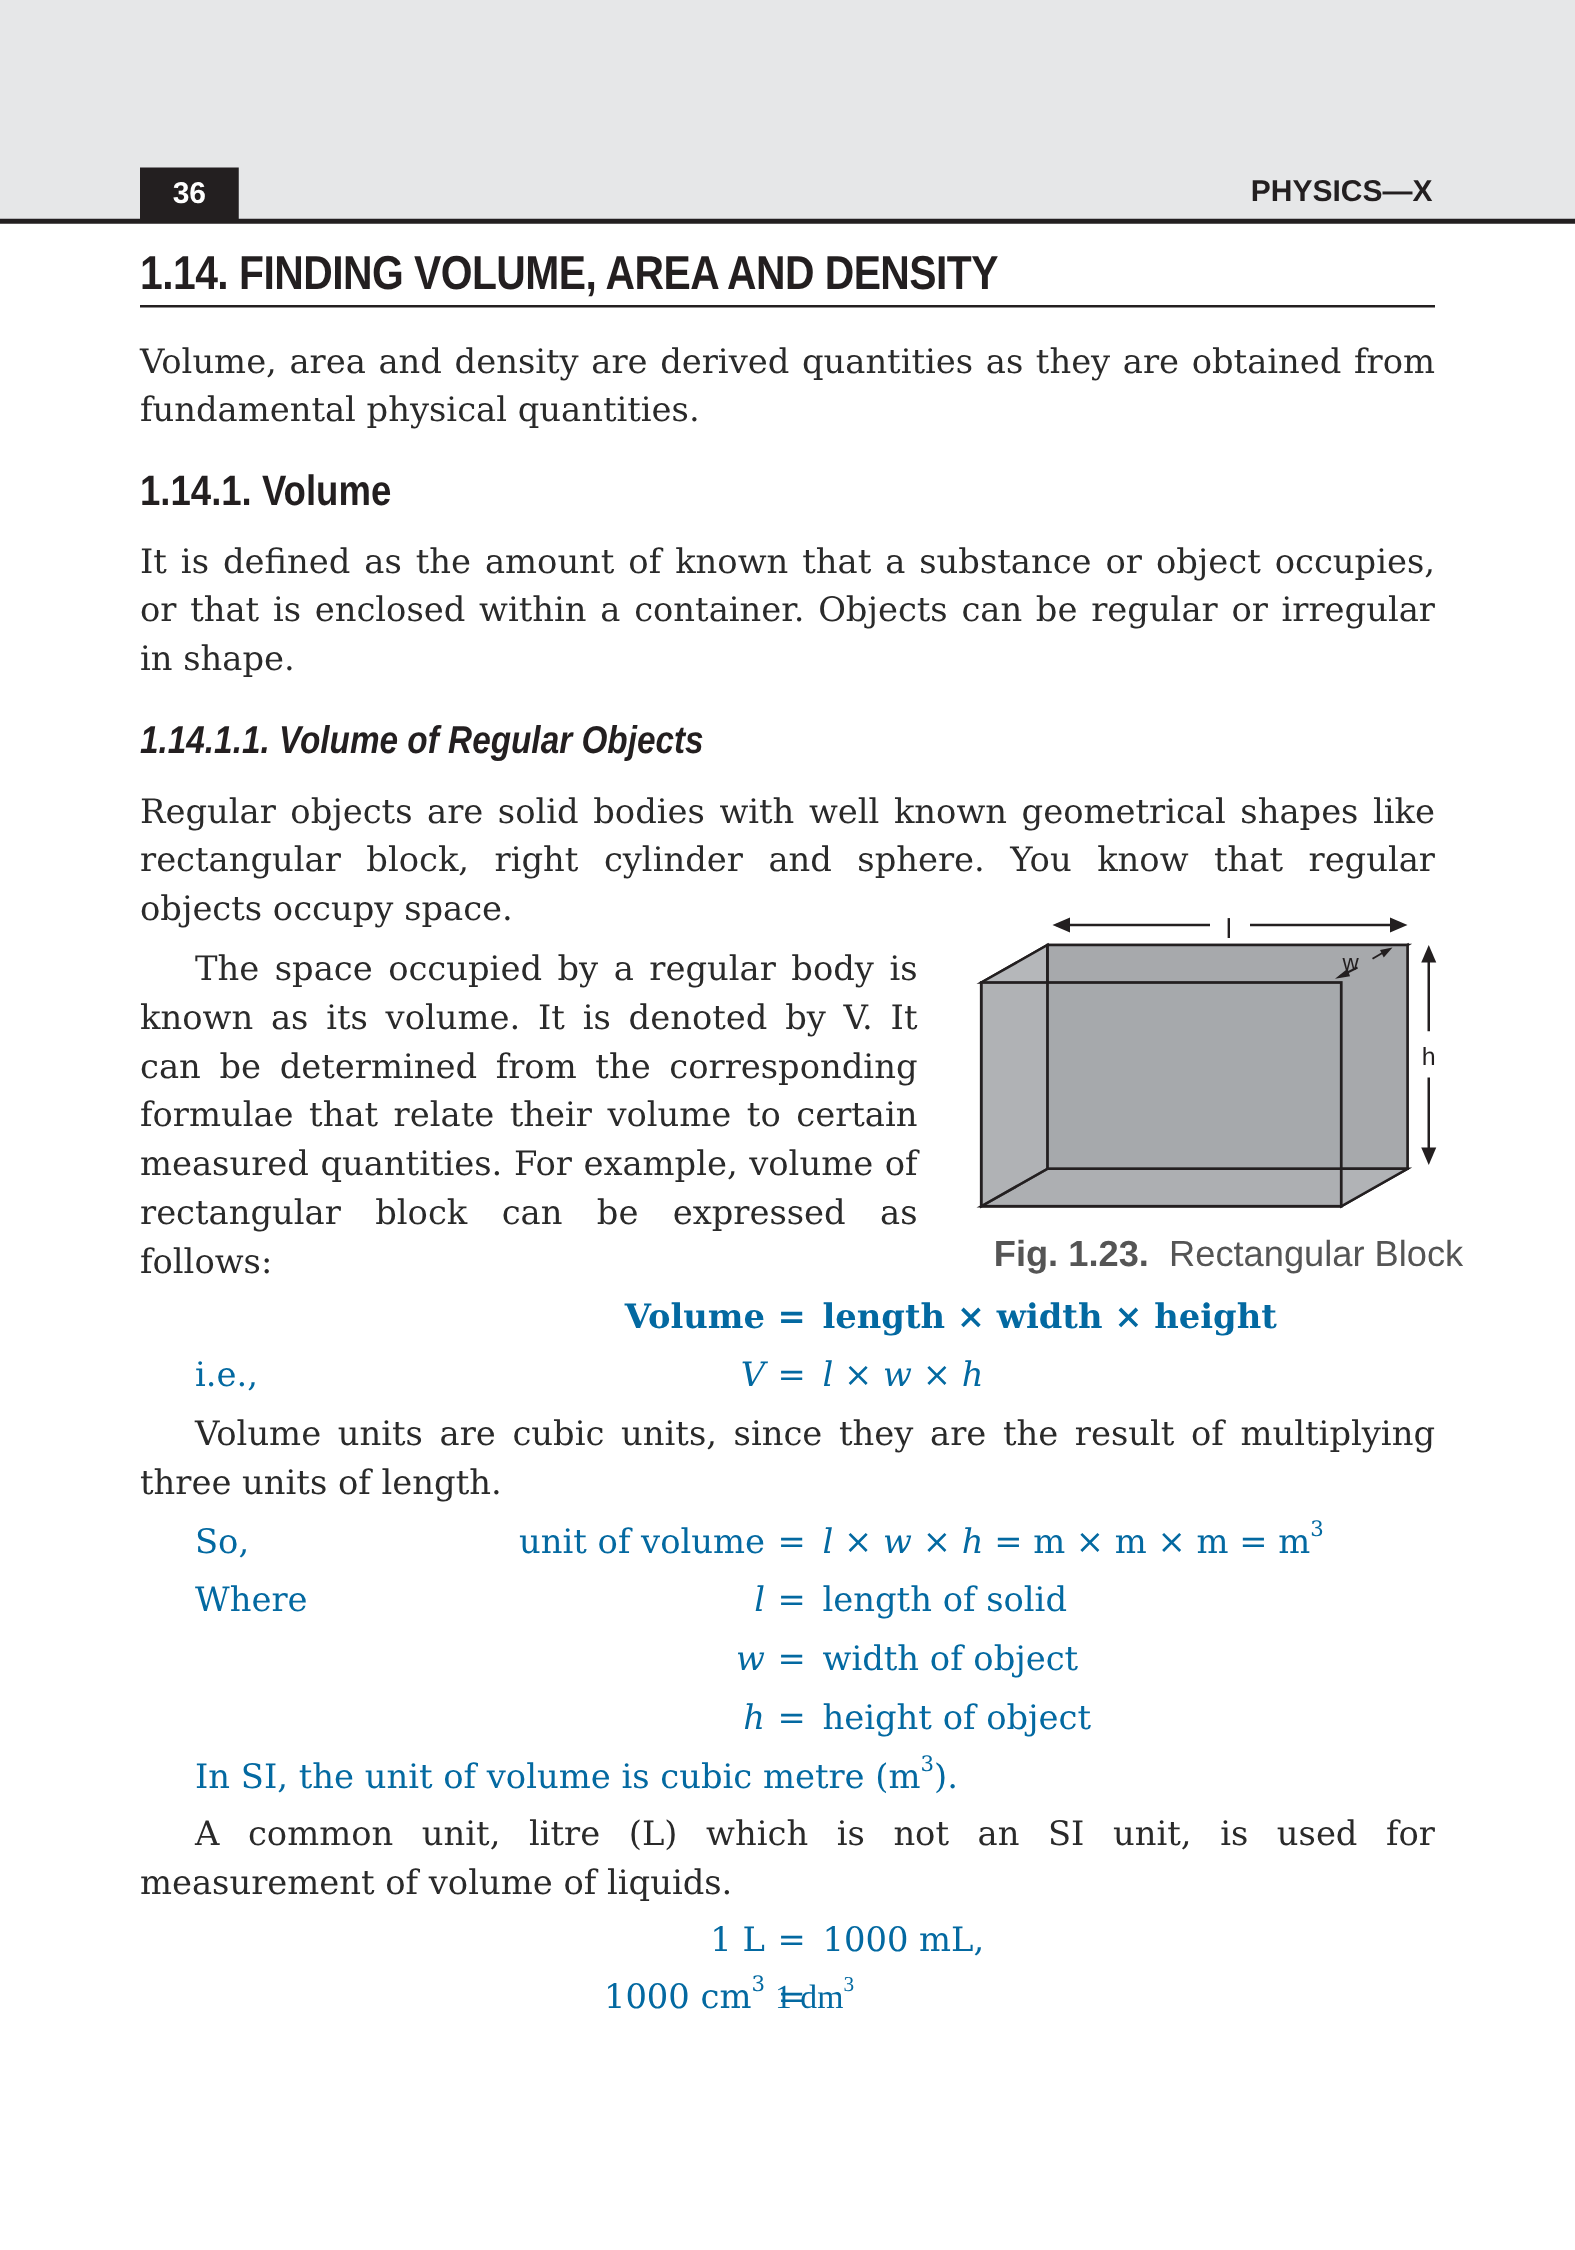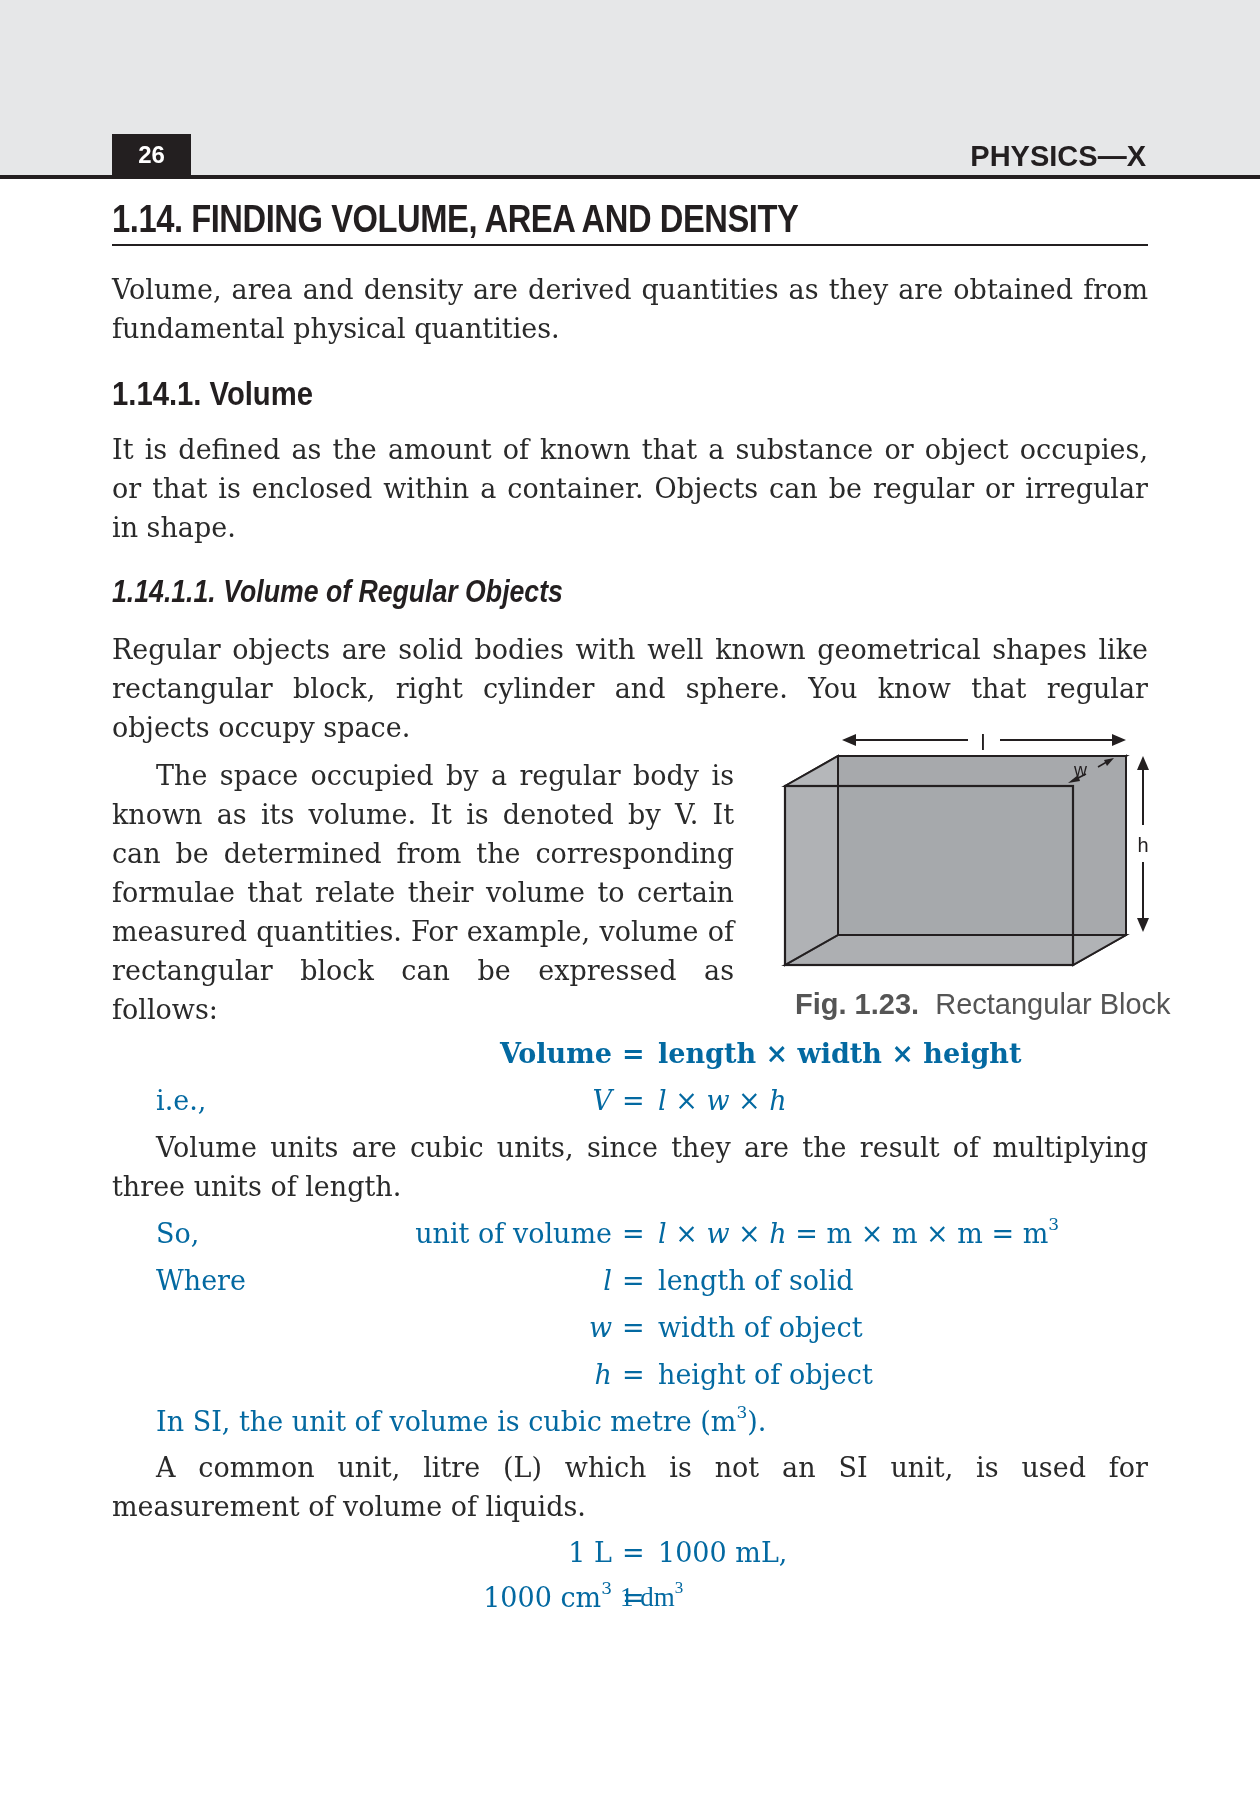--- a/index.html
+++ b/index.html
@@ -1,20 +1,20 @@
 <!DOCTYPE html>
 <html><head>
 <meta charset="utf-8">
 <style>
   html, body { margin:0; padding:0; }
   body { width:1260px; height:1800px; background:#ffffff; position:relative; overflow:hidden; font-family:"DejaVu Serif", serif; color:#222; }
   .topband { position:absolute; left:0; top:0; width:1260px; height:176px; background:#e6e7e8; }
   .rule { position:absolute; left:0; top:175px; width:1260px; height:4px; background:#231f20; }
   .pagenum { position:absolute; left:112px; top:134px; width:79px; height:42px; background:#231f20; color:#fff; font-family:"Liberation Sans", sans-serif; font-weight:bold; font-size:24px; line-height:42px; text-align:center; }
-  .running { position:absolute; right:114px; top:140px; font-family:"Liberation Sans", sans-serif; font-weight:bold; font-size:29px; color:#231f20; }
+  .running { position:absolute; right:114px; top:140px; font-family:"Liberation Sans", sans-serif; font-weight:bold; font-size:24px; color:#231f20; }
   .h1 { position:absolute; left:112px; top:198px; width:1034px; font-family:"Liberation Sans", sans-serif; font-weight:bold; font-size:38px; letter-spacing:-0.5px; transform:scaleX(0.86); transform-origin:left; color:#231f20; }
   .h1-rule { position:absolute; left:112px; top:244px; width:1036px; height:2px; background:#231f20; }
   .p { position:absolute; left:112px; width:1036px; font-size:27px; line-height:39px; text-align:justify; color:#2a2a2a; letter-spacing:0px; }
   .h2 { position:absolute; left:112px; font-family:"Liberation Sans", sans-serif; font-weight:bold; font-size:34px; transform:scaleX(0.86); transform-origin:left; color:#231f20; }
   .h3 { position:absolute; left:112px; font-family:"Liberation Sans", sans-serif; font-weight:bold; font-style:italic; font-size:31px; transform:scaleX(0.86); transform-origin:left; color:#231f20; }
   .indent { text-indent:44px; }
   .narrow { width:622px; }
   .fig { position:absolute; left:760px; top:722px; width:420px; height:300px; }
   .figcap { position:absolute; left:795px; top:988px; font-family:"Liberation Sans", sans-serif; font-size:29px; color:#555; }
   .figcap b { font-weight:bold; }
@@ -24,21 +24,21 @@
   .rhs { position:absolute; }
   .it { font-style:italic; }
   .bold { font-weight:bold; }
   sup { font-size:17px; vertical-align:13px; line-height:0; }
 </style>
 </head>
 <body>
 
 <div class="topband"></div>
 <div class="rule"></div>
-<div class="pagenum">26</div>
+<div class="pagenum">36</div>
 <div class="running">PHYSICS—X</div>
 
 <div class="h1">1.14.  FINDING VOLUME, AREA AND DENSITY</div>
 <div class="h1-rule"></div>
 <div class="p" style="top:270px;">Volume, area and density are derived quantities as they are obtained from fundamental physical quantities.</div>
 
 <div class="h2" style="top:374px;">1.14.1.  Volume</div>
 <div class="p" style="top:430px;">It is defined as the amount of known that a substance or object occupies, or that is enclosed within a container. Objects can be regular or irregular in shape.</div>
 
 <div class="h3" style="top:574px;">1.14.1.1.  Volume of Regular Objects</div>

